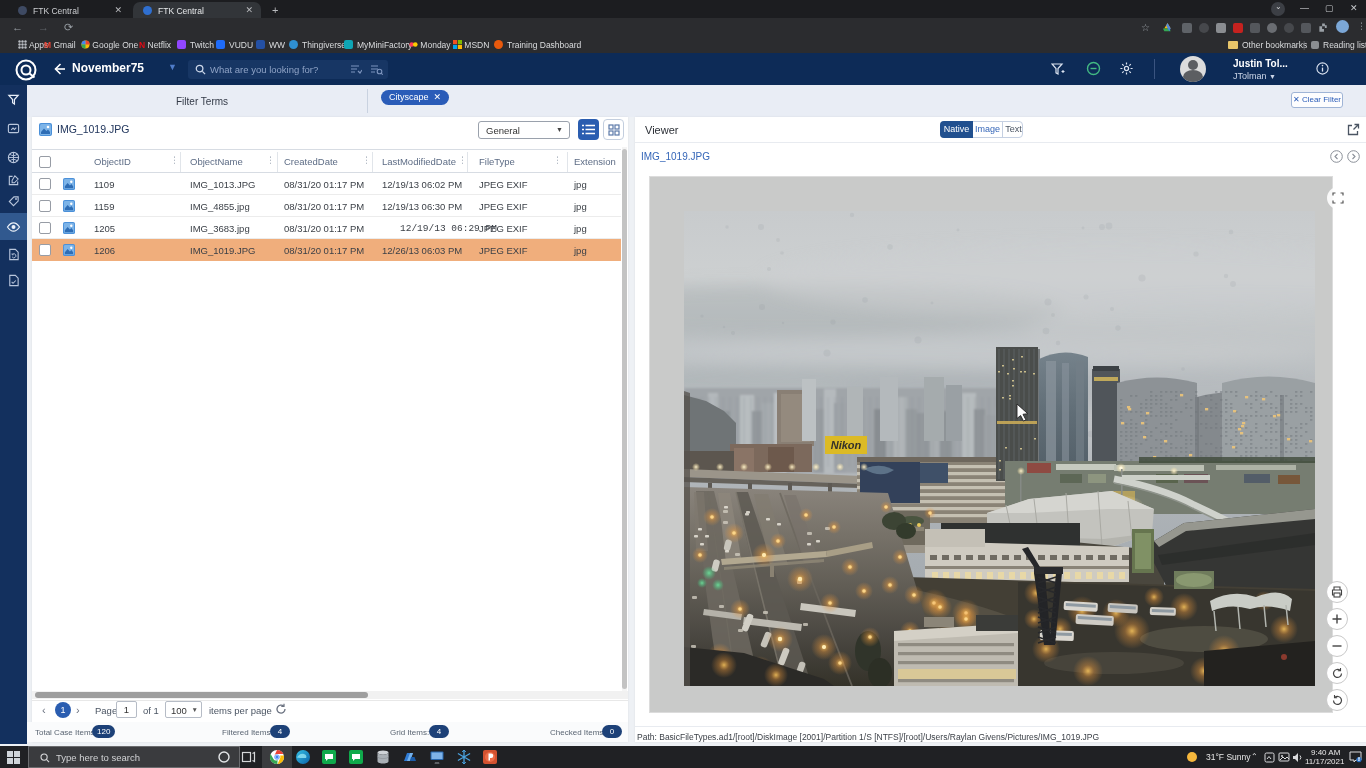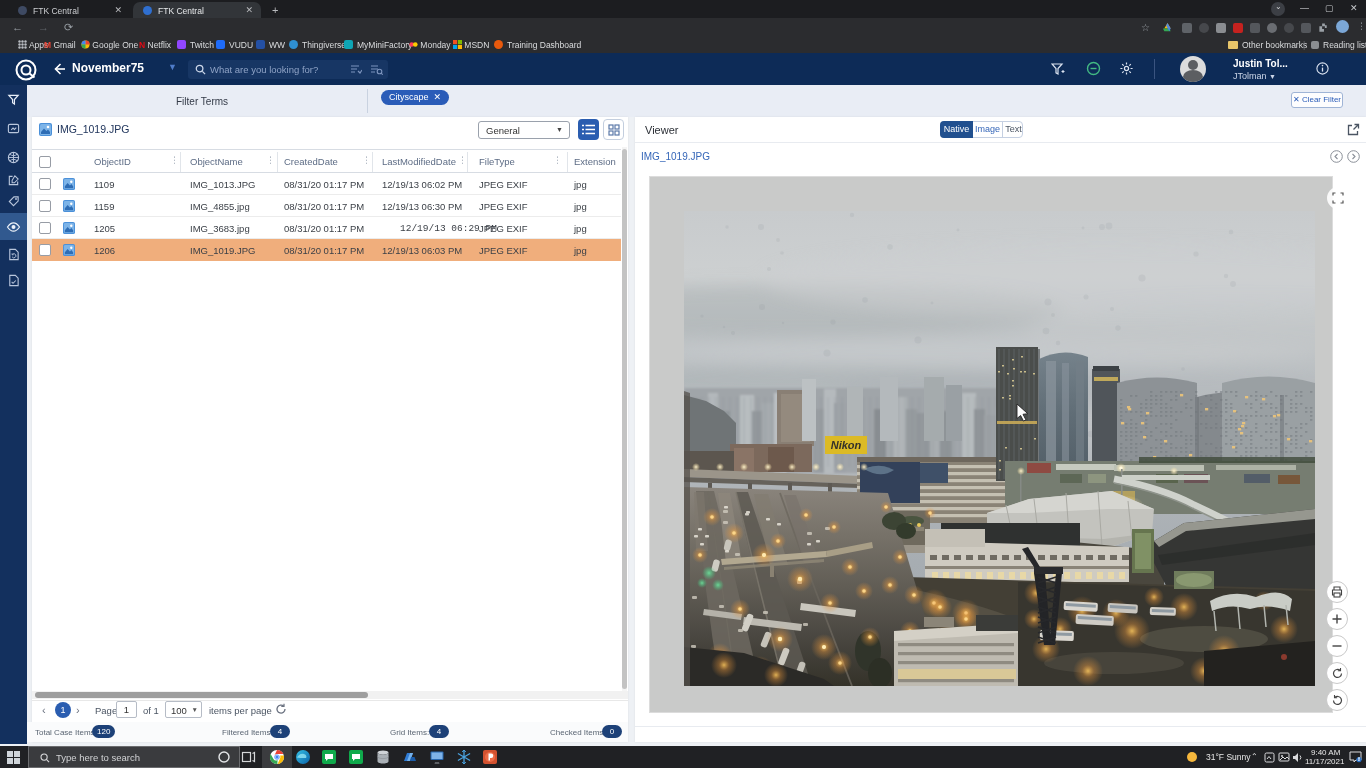--- a/index.html
+++ b/index.html
@@ -340,21 +340,21 @@
     <div class="cb"></div>
       <svg class="rico" width="12" height="12" viewBox="0 0 13 13">
         <rect width="13" height="13" rx="2" fill="#4a90d9"></rect>
         <rect x="1" y="1" width="11" height="11" rx="1.5" fill="#7db4e8"></rect>
         <path d="M2 9l3-3.5L7.5 8l1.5-1.5L11 9v2H2z" fill="#2e6db5"></path>
         <circle cx="9" cy="4" r="1.3" fill="#fff"></circle>
       </svg>
     <span class="tc" style="left:62px;">1206</span>
       <span class="tc" style="left:158px;">IMG_1019.JPG</span>
       <span class="tc" style="left:252px;">08/31/20 01:17 PM</span>
-      <span class="tc" style="left:350px;">12/19/13 06:03 PM</span>
+      <span class="tc" style="left:350px;">12/26/13 06:03 PM</span>
       <span class="tc" style="left:447px;">JPEG EXIF</span>
       <span class="tc" style="left:542px;">jpg</span>
   </div>
 
   <div style="position:absolute;left:0;top:583px;width:596px;height:1px;background:#e8e8e8;"></div>
 
   <div style="position:absolute;left:0;top:574px;width:596px;height:8px;background:#f1f1f1;"></div>
   <div style="position:absolute;left:3px;top:575px;width:333px;height:6px;background:#9e9e9e;border-radius:3px;"></div>
 
   <div style="position:absolute;left:0;top:584px;width:596px;height:21px;">
@@ -1499,20 +1499,21 @@
         <path d="M9.5 1v2.7H6.8" fill="none" stroke="#444" stroke-width="1.1"></path>
       </svg>
     </div>
   <div class="zbtn" style="top:572px;">
       <svg width="13" height="13" viewBox="0 0 13 13">
         <path d="M2.5 6.5a4 4 0 1 0 1.3-3" fill="none" stroke="#444" stroke-width="1.2"></path>
         <path d="M3.5 1v2.7h2.7" fill="none" stroke="#444" stroke-width="1.1"></path>
       </svg>
     </div>
   <div style="position:absolute;left:0;top:609px;width:731px;height:1px;background:#e8ebf0;"></div>
+  <span style="position:absolute;left:2px;top:615px;font-size:8.5px;color:#3a3f46;">Path: BasicFileTypes.ad1/[root]/DiskImage [2001]/Partition 1/S [NTFS]/[root]/Users/Raylan Givens/Pictures/IMG_1019.JPG</span>
 </div>
 <div class="abs" id="taskbar">
   <svg style="position:absolute;left:7px;top:5px;" width="13" height="13" viewBox="0 0 13 13">
       <g fill="#cfd4d9">
         <rect width="6" height="6"></rect>
         <rect x="7" width="6" height="6"></rect>
         <rect y="7" width="6" height="6"></rect>
         <rect x="7" y="7" width="6" height="6"></rect>
       </g>
     </svg>

